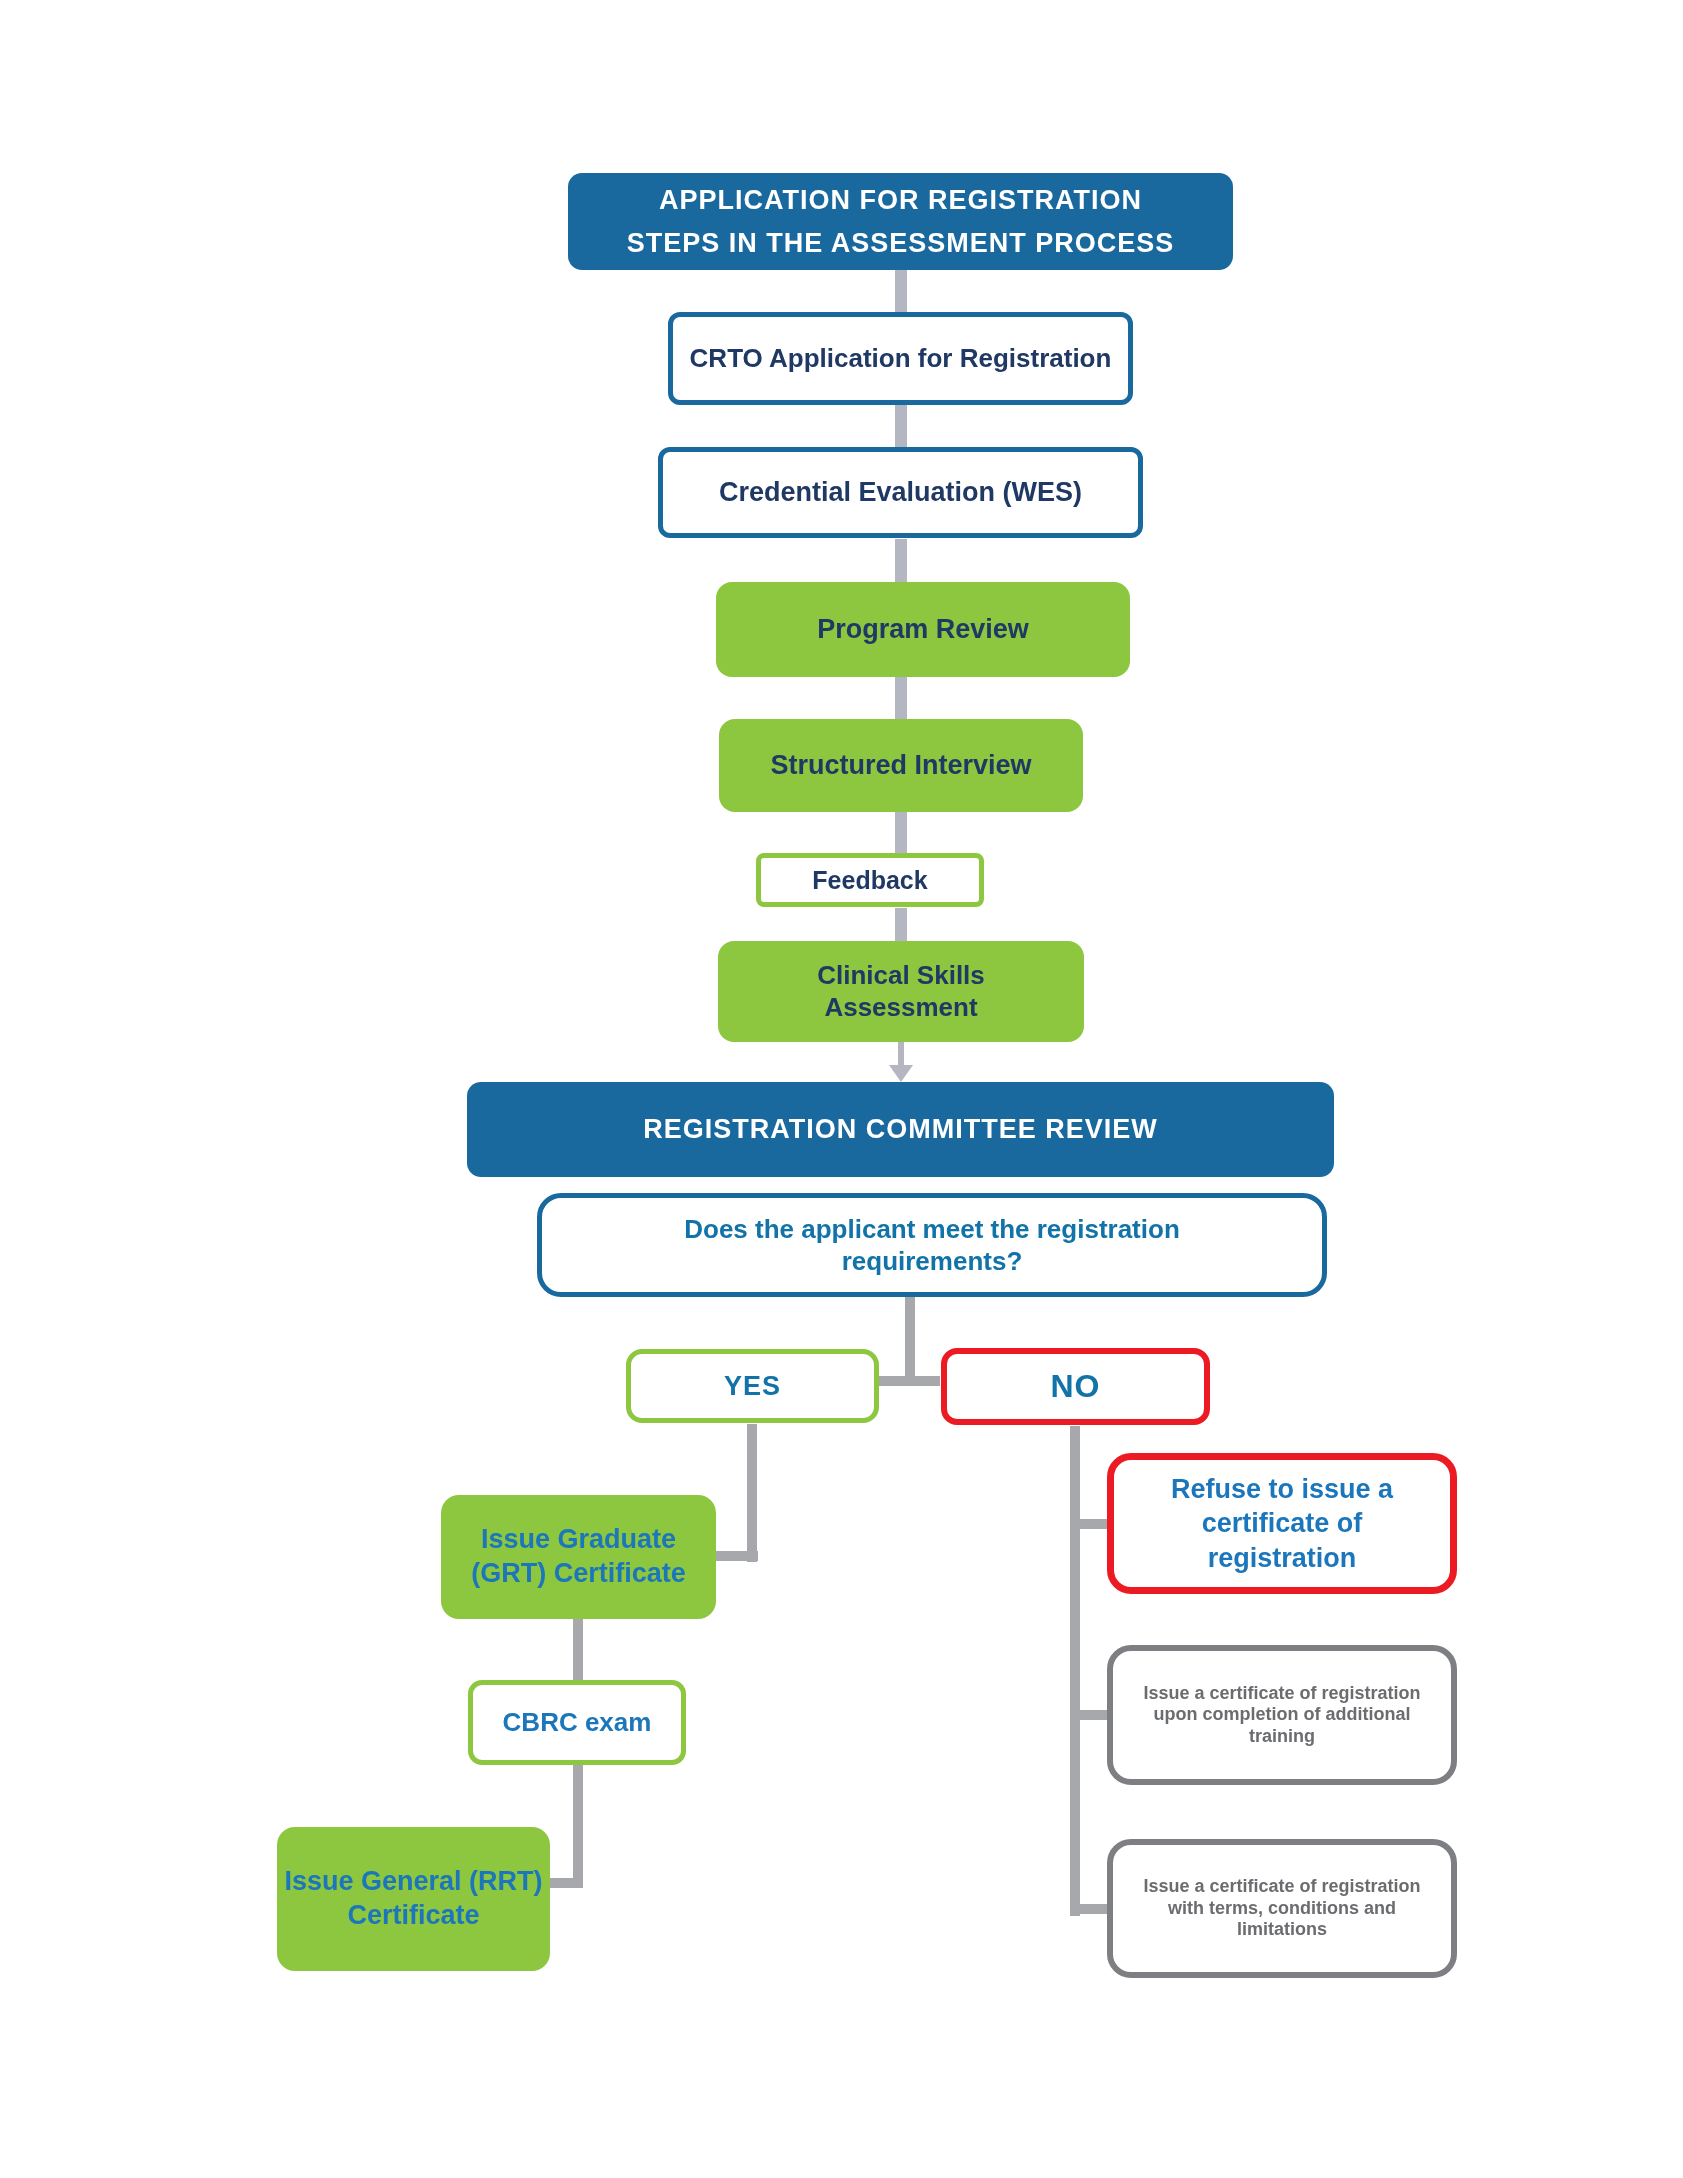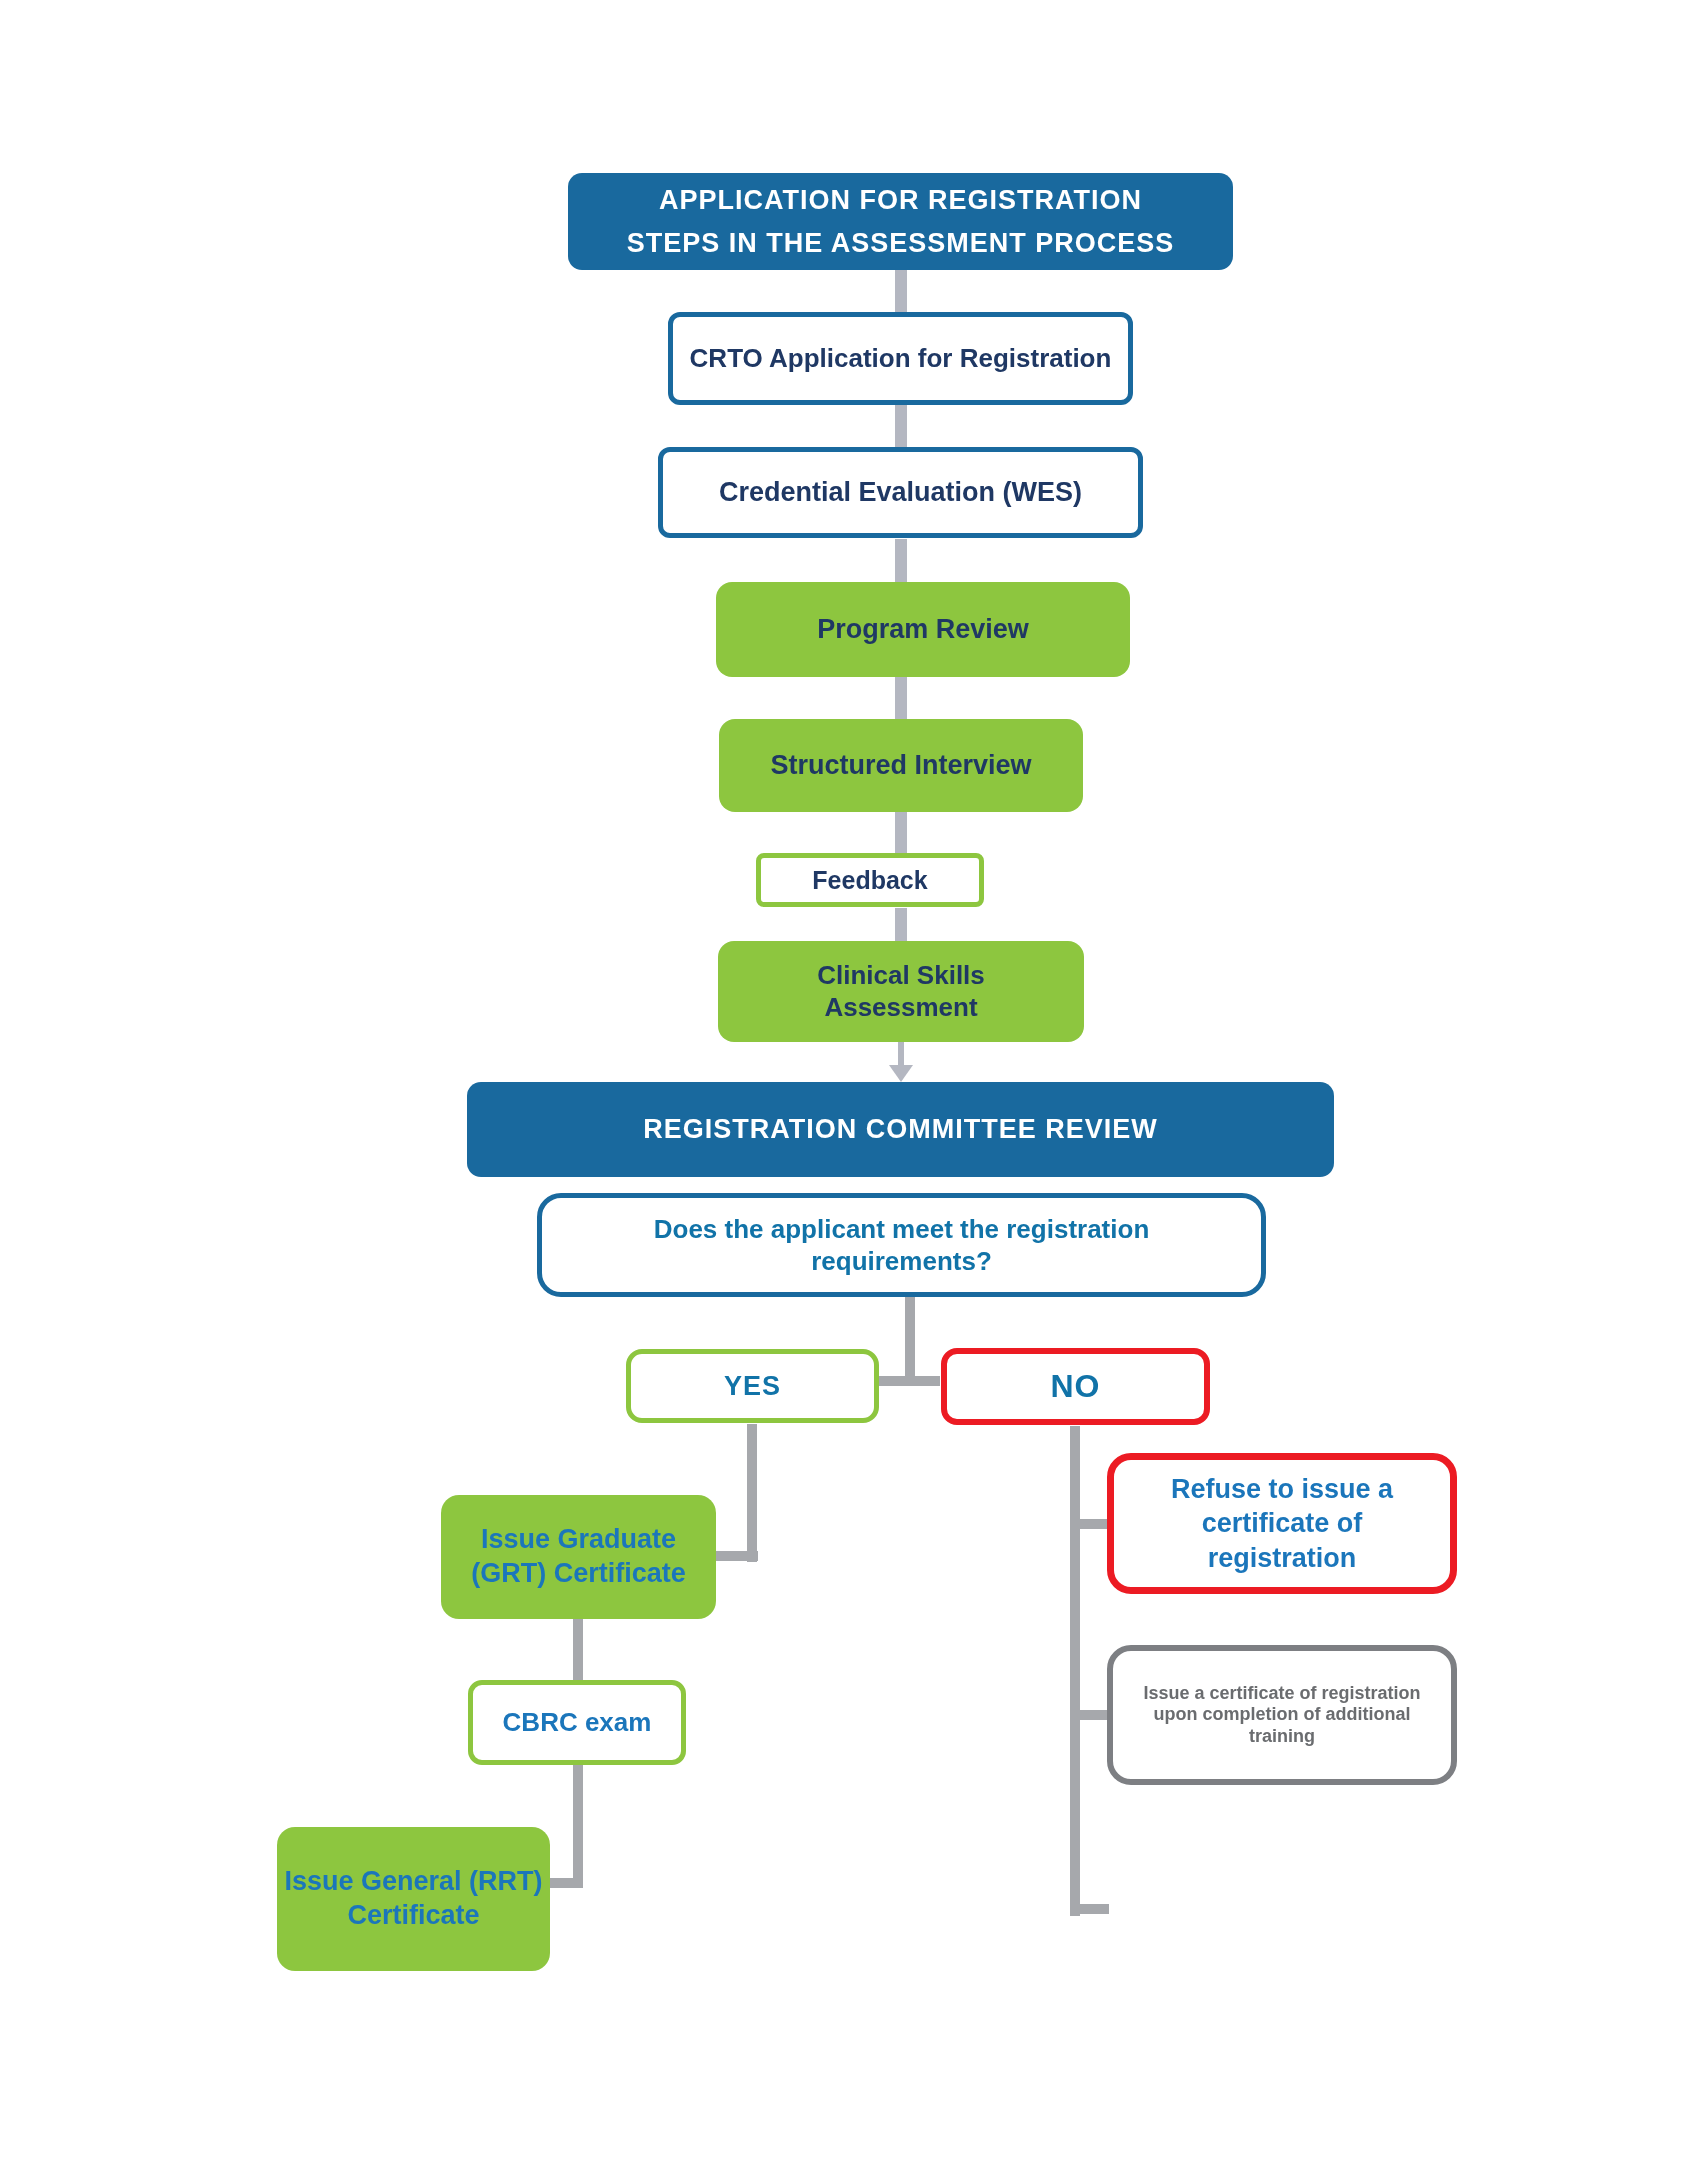--- a/index.html
+++ b/index.html
@@ -42,21 +42,21 @@
   #feedback-box{left:756px;top:853px;width:228px;height:54px;font-size:25px;color:var(--navy,#1F3864);border-radius:8px;}
   #c6{left:895px;top:908px;width:12px;height:33px;}
   #csa-box{left:718px;top:941px;width:366px;height:101px;font-size:26px;line-height:1.2;}
   #arrow-stem{left:898px;top:1042px;width:6px;height:26px;}
   #arrow-head{
     position:absolute;left:889px;top:1065px;width:0;height:0;
     border-left:12px solid transparent;border-right:12px solid transparent;
     border-top:17px solid var(--conn_light,#B4B7C1);
   }
   #banner-box{left:467px;top:1082px;width:867px;height:95px;font-size:27px;}
-  #question-box{left:537px;top:1193px;width:729px;height:104px;font-size:26px;line-height:1.25;
+  #question-box{left:537px;top:1193px;width:790px;height:104px;font-size:26px;line-height:1.25;
     color:var(--mid_blue,#1173A8);border-radius:24px;}
 
   
   #q-drop{left:905px;top:1297px;width:10px;height:89px;}
   #bridge{left:879px;top:1376px;width:61px;height:10px;}
   #yes-box{left:626px;top:1349px;width:253px;height:74px;font-size:27px;letter-spacing:1px;
     color:var(--mid_blue,#1173A8);border-radius:16px;}
   #no-box{left:941px;top:1348px;width:269px;height:77px;font-size:32px;letter-spacing:1px;
     background:#fff;border:6px solid var(--red,#EC1B23);color:var(--mid_blue,#1173A8);border-radius:16px;}
 
@@ -184,15 +184,18 @@
   <div class="conn" id="stub3"></div>
 
   <div class="box" id="refuse-box">
     <span>Refuse to issue a certificate of registration</span>
   </div>
 
   <div class="box gray-box" id="gray1-box">
     <span>Issue a certificate of registration upon completion of additional training</span>
   </div>
 
+  <div class="box gray-box" id="gray2-box">
+    <span>Issue a certificate of registration with terms, conditions and limitations</span>
+  </div>
 
 </div>
 
 
 </body></html>

